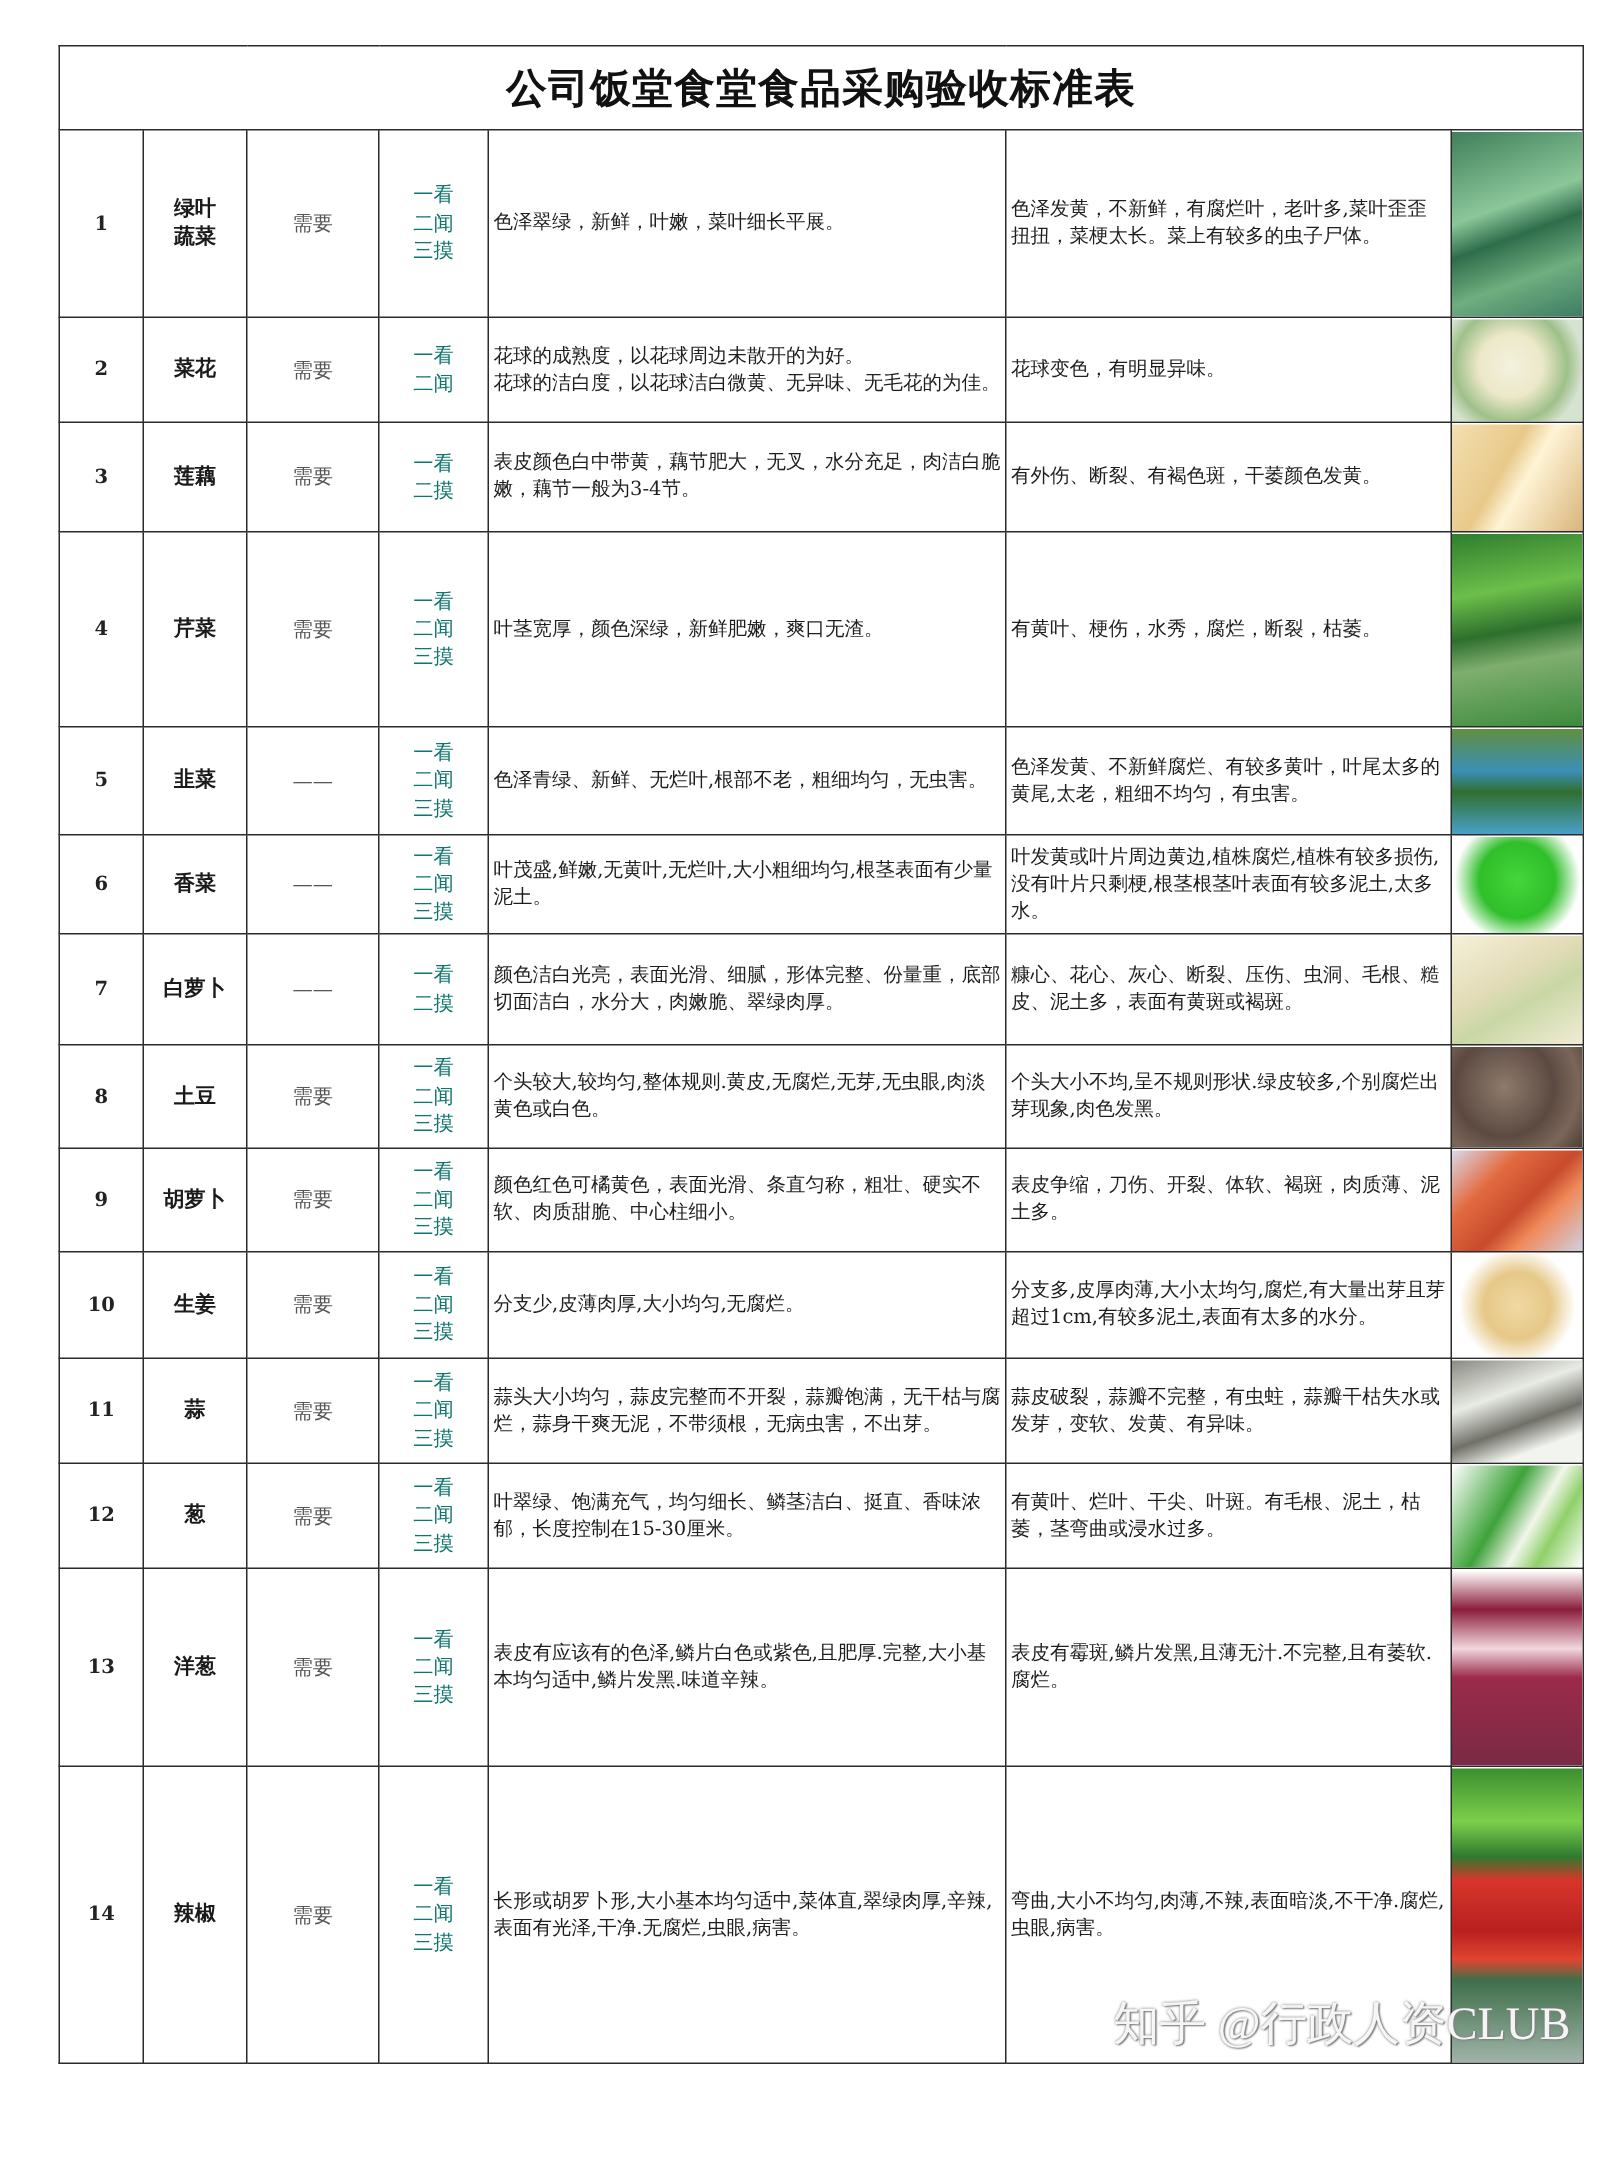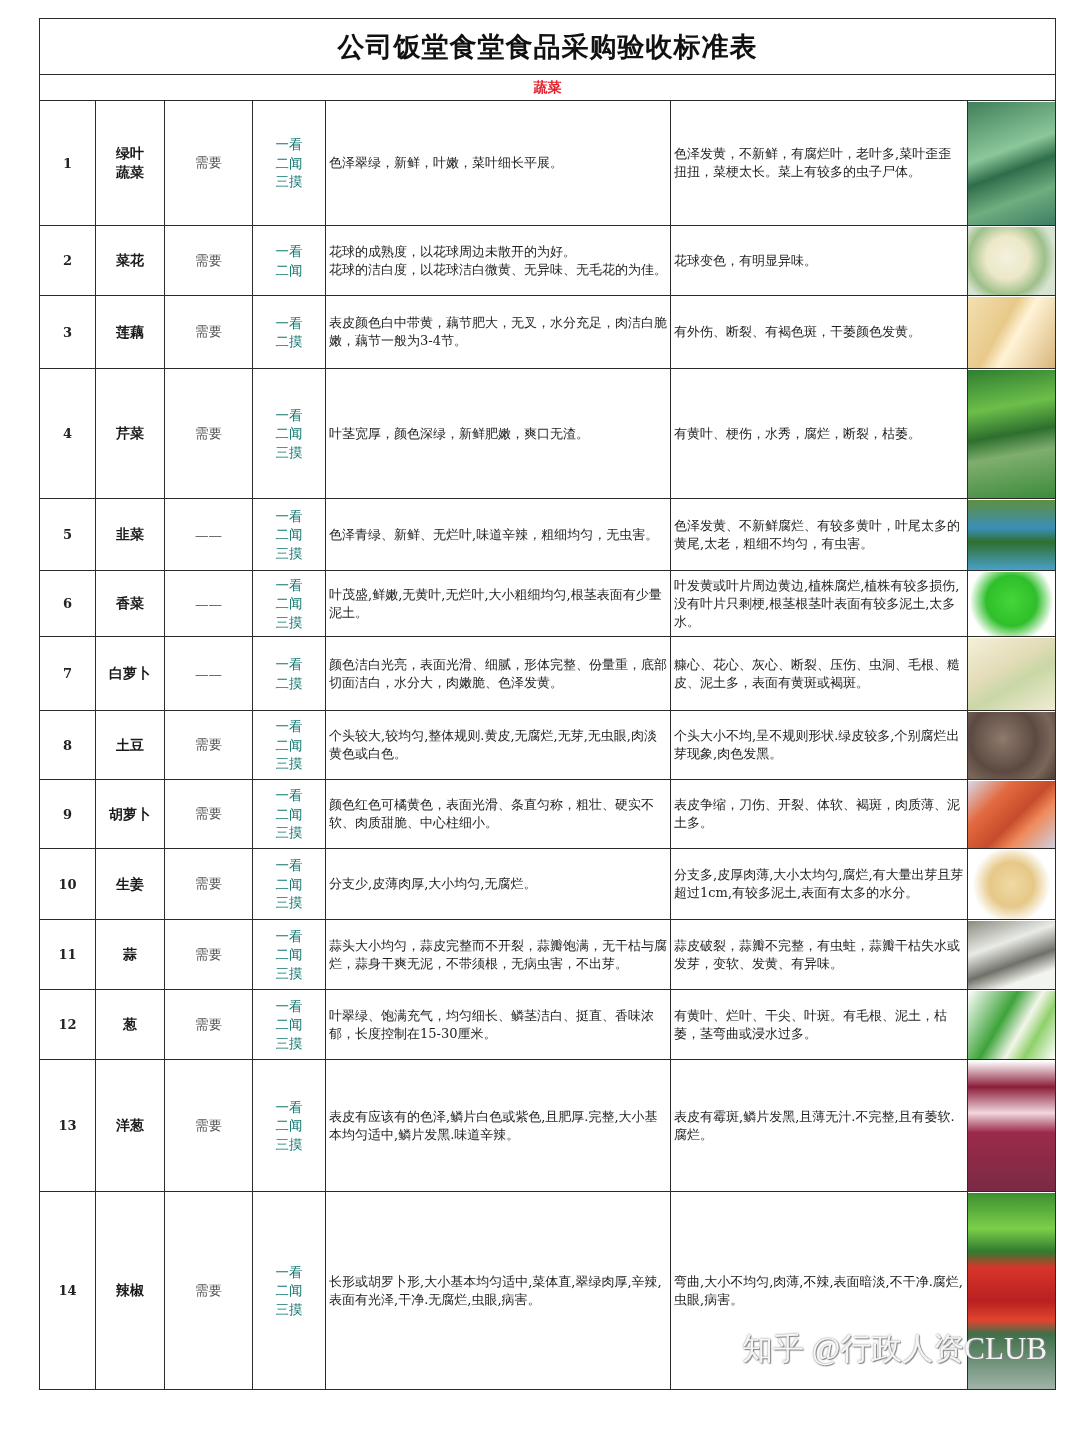--- a/index.html
+++ b/index.html
@@ -1,18 +1,18 @@
 <!DOCTYPE html>
 <html><head>
 <meta charset="utf-8">
 <style>
   html, body { margin: 0; padding: 0; background: #ffffff; }
   body { width: 1080px; height: 1441px; position: relative; overflow: hidden;
          font-family: "DejaVu Serif", "Liberation Serif", serif; color: #222; }
-  .sheet { position: absolute; left: 39px; top: 18px; width: 1016px; }
+  .sheet { position: absolute; left: 39px; top: 30px; width: 1016px; }
   table { border-collapse: collapse; width: 1016px; table-layout: fixed; }
   td, th { border: 1.5px solid #2b2b2b; padding: 0; vertical-align: middle; }
   .title { height: 55px; text-align: center; font-family: "DejaVu Sans", "Liberation Sans", sans-serif;
            font-weight: bold; font-size: 27px; color: #111; letter-spacing: 1px; }
   .hdr th { background: #c5dbee; height: 34px; font-family: "DejaVu Sans", "Liberation Sans", sans-serif;
             font-size: 13.5px; font-weight: bold; color: #222; line-height: 16px; }
   .cat td { height: 25px; text-align: center; color: #e3202a; font-weight: bold;
             font-family: "DejaVu Sans", "Liberation Sans", sans-serif; font-size: 14px; }
   .num { text-align: center; font-weight: bold; font-size: 13px; font-family: "DejaVu Serif", serif; }
   .name { text-align: center; font-weight: bold; font-size: 14px; line-height: 19px;
@@ -39,23 +39,20 @@
         <col style="width:88px">
         <col style="width:73px">
       <col style="width:345px">
         <col style="width:297px">
         <col style="width:88px">
     </colgroup>
     <tbody>
         <tr>
       <td colspan="7" class="title">公司饭堂食堂食品采购验收标准表</td>
     </tr>
-    <tr class="cat">
-      <td colspan="7">蔬菜</td>
-    </tr>
     </tbody>
       <tbody id="rows">
         <tr style="height: 125px;">
           <td class="num">1</td>
           <td class="name"><span style="display:inline-block;max-width:30px;">绿叶蔬菜</span></td>
           <td class="req">需要</td>
           <td class="method">
             <span>一看</span>
             <span>二闻</span>
             <span>三摸</span>
@@ -112,21 +109,21 @@
         </tr>
         <tr style="height: 72px;">
           <td class="num">5</td>
           <td class="name"><span style="display:inline-block;max-width:60px;">韭菜</span></td>
           <td class="req">——</td>
           <td class="method">
             <span>一看</span>
             <span>二闻</span>
             <span>三摸</span>
           </td>
-          <td class="txt" style="white-space:pre-line;">色泽青绿、新鲜、无烂叶,味道辛辣，粗细均匀，无虫害。</td>
+          <td class="txt" style="white-space:pre-line;">色泽青绿、新鲜、无烂叶,根部不老，粗细均匀，无虫害。</td>
           <td class="txt">色泽发黄、不新鲜腐烂、有较多黄叶，叶尾太多的黄尾,太老，粗细不均匀，有虫害。</td>
           <td class="pic">
             <div class="ph" style="height:70px;background:linear-gradient(180deg,#5f8f3f,#3b8fb8 40%,#2f6f2f 60%,#4aa0c8);"></div>
           </td>
         </tr>
         <tr style="height: 66px;">
           <td class="num">6</td>
           <td class="name"><span style="display:inline-block;max-width:60px;">香菜</span></td>
           <td class="req">——</td>
           <td class="method">
@@ -141,21 +138,21 @@
           </td>
         </tr>
         <tr style="height: 74px;">
           <td class="num">7</td>
           <td class="name"><span style="display:inline-block;max-width:60px;">白萝卜</span></td>
           <td class="req">——</td>
           <td class="method">
             <span>一看</span>
             <span>二摸</span>
           </td>
-          <td class="txt" style="white-space:pre-line;">颜色洁白光亮，表面光滑、细腻，形体完整、份量重，底部切面洁白，水分大，肉嫩脆、色泽发黄。</td>
+          <td class="txt" style="white-space:pre-line;">颜色洁白光亮，表面光滑、细腻，形体完整、份量重，底部切面洁白，水分大，肉嫩脆、翠绿肉厚。</td>
           <td class="txt">糠心、花心、灰心、断裂、压伤、虫洞、毛根、糙皮、泥土多，表面有黄斑或褐斑。</td>
           <td class="pic">
             <div class="ph" style="height:72px;background:linear-gradient(150deg,#f5f0d9,#e3dcb8 40%,#c9d7a5 60%,#f1ecd4);"></div>
           </td>
         </tr>
         <tr style="height: 69px;">
           <td class="num">8</td>
           <td class="name"><span style="display:inline-block;max-width:60px;">土豆</span></td>
           <td class="req">需要</td>
           <td class="method">

